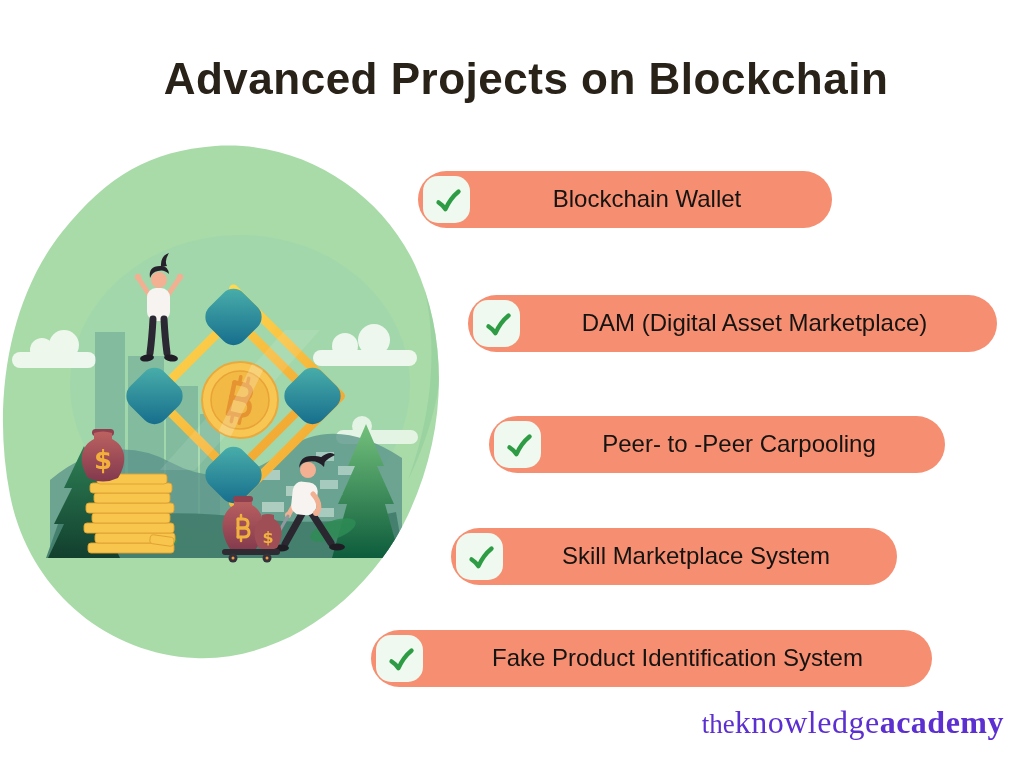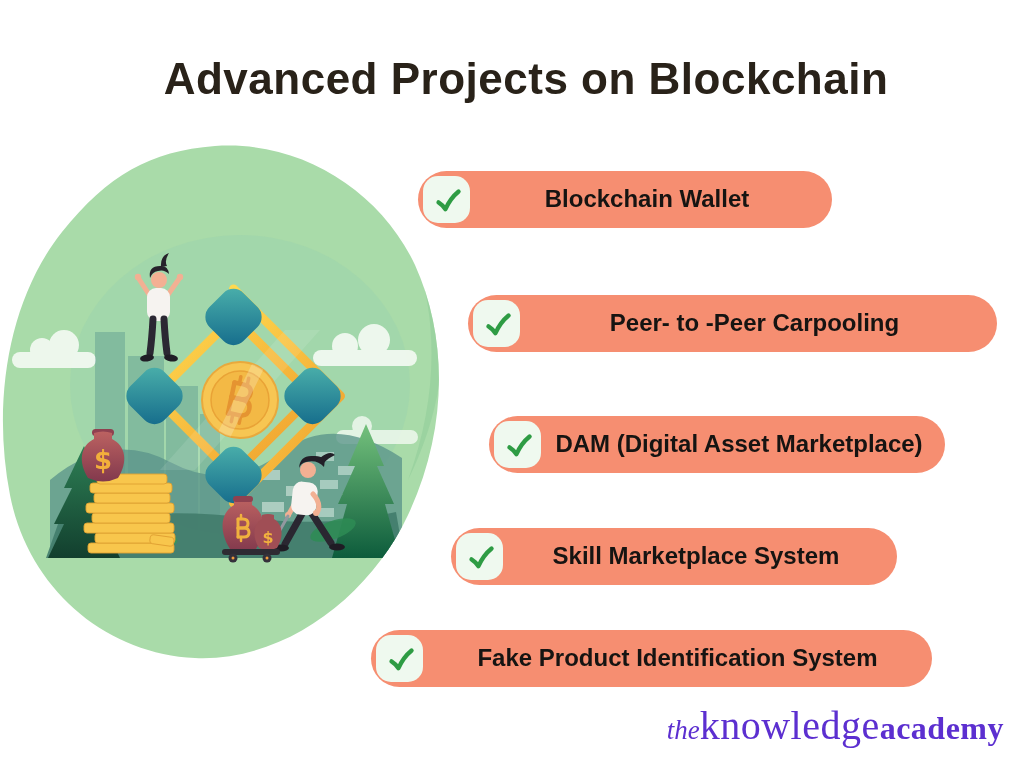--- a/index.html
+++ b/index.html
@@ -28,32 +28,32 @@
   .check-box{
     width:47px;height:47px;border-radius:15px;flex:0 0 47px;
     background:var(--check-bg,#EFF9EF);
     margin-left:5px;display:flex;align-items:center;justify-content:center;
   }
   .check-box svg{width:34px;height:34px;display:block;}
   .check-box path{stroke:var(--check-green,#2E9C44);}
 
   .pill-label{
     flex:1;text-align:center;padding:0 14px 2px 6px;
-    font-size:24px;font-weight:700;color:var(--pill-text,#161412);
+    font-size:24px;font-weight:400;color:var(--pill-text,#161412);
     white-space:nowrap;
   }
 
   .logo{
     position:absolute;right:20px;top:706px;
     font-family:"Liberation Serif","DejaVu Serif",serif;
     color:var(--logo-purple,#5C2FD0);
     display:flex;align-items:baseline;line-height:1;
   }
-  .logo .the{font-style:italic;font-size:27px;}
-  .logo .knowledge{font-size:40px;letter-spacing:.5px;}
+  .logo .the{font-size:27px;}
+  .logo .knowledge{font-size:32px;letter-spacing:.5px;}
   .logo .academy{font-size:32px;font-weight:700;letter-spacing:.5px;}
 </style>
 </head>
 <body>
 
 <div class="canvas">
 
   <h1 class="title">Advanced Projects on Blockchain</h1>
 
   <svg class="illustration" viewBox="0 140 450 525" aria-hidden="true">
@@ -237,30 +237,30 @@
     </div>
     <span class="pill-label">Blockchain Wallet</span>
   </div>
 
   <div class="pill">
     <div class="check-box">
       <svg viewBox="0 0 44 44">
         <path d="M11,25 Q16,28 20,34 Q26,20 37,11" fill="none" stroke-width="5.5" stroke-linecap="round" stroke-linejoin="round"></path>
       </svg>
     </div>
+    <span class="pill-label">DAM (Digital Asset Marketplace)</span>
+  </div>
+
+  <div class="pill">
+    <div class="check-box">
+      <svg viewBox="0 0 44 44">
+        <path d="M11,25 Q16,28 20,34 Q26,20 37,11" fill="none" stroke-width="5.5" stroke-linecap="round" stroke-linejoin="round"></path>
+      </svg>
+    </div>
     <span class="pill-label">Peer- to -Peer Carpooling</span>
-  </div>
-
-  <div class="pill">
-    <div class="check-box">
-      <svg viewBox="0 0 44 44">
-        <path d="M11,25 Q16,28 20,34 Q26,20 37,11" fill="none" stroke-width="5.5" stroke-linecap="round" stroke-linejoin="round"></path>
-      </svg>
-    </div>
-    <span class="pill-label">DAM (Digital Asset Marketplace)</span>
   </div>
 
   <div class="pill">
     <div class="check-box">
       <svg viewBox="0 0 44 44">
         <path d="M11,25 Q16,28 20,34 Q26,20 37,11" fill="none" stroke-width="5.5" stroke-linecap="round" stroke-linejoin="round"></path>
       </svg>
     </div>
     <span class="pill-label">Skill Marketplace System</span>
   </div>

